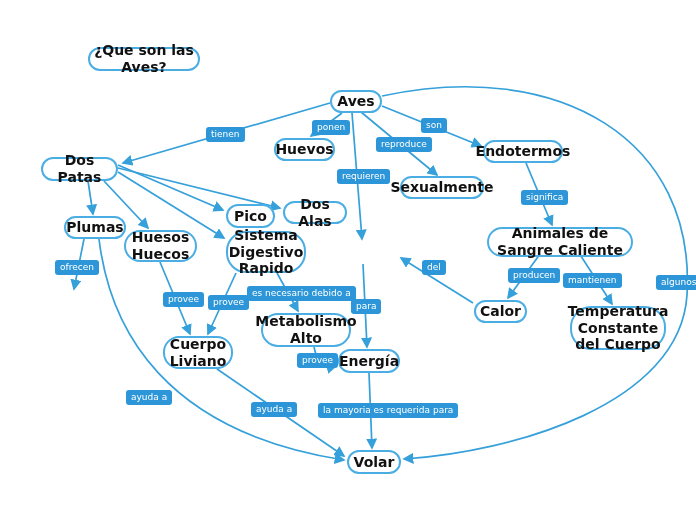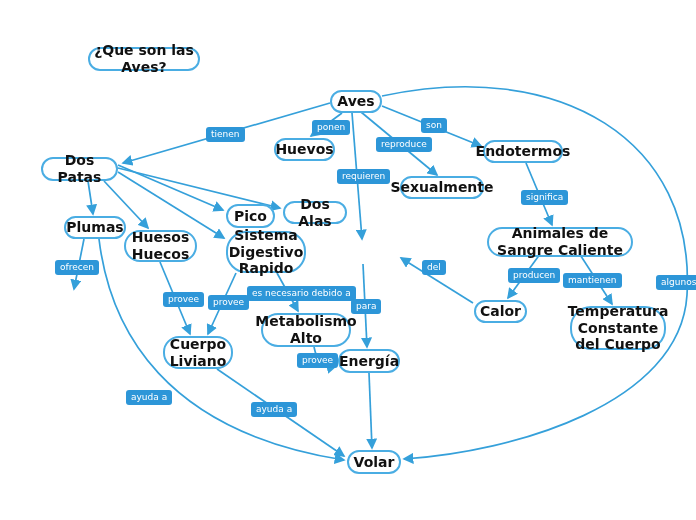--- a/index.html
+++ b/index.html
@@ -87,15 +87,16 @@
   <div class="elabel" style="left:126px;top:390px;">ayuda a</div>
   <div class="elabel" style="left:163px;top:292px;">provee</div>
   <div class="elabel" style="left:208px;top:295px;">provee</div>
   <div class="elabel" style="left:247px;top:286px;">es necesario debido a</div>
   <div class="elabel" style="left:297px;top:353px;">provee</div>
   <div class="elabel" style="left:351px;top:299px;">para</div>
   <div class="elabel" style="left:422px;top:260px;">del</div>
   <div class="elabel" style="left:508px;top:268px;">producen</div>
   <div class="elabel" style="left:563px;top:273px;">mantienen</div>
   <div class="elabel" style="left:521px;top:190px;">significa</div>
+  <div class="elabel" style="left:318px;top:403px;">la mayoria es requerida para</div>
   <div class="elabel" style="left:251px;top:402px;">ayuda a</div>
 
 </div>
 
 </body></html>

